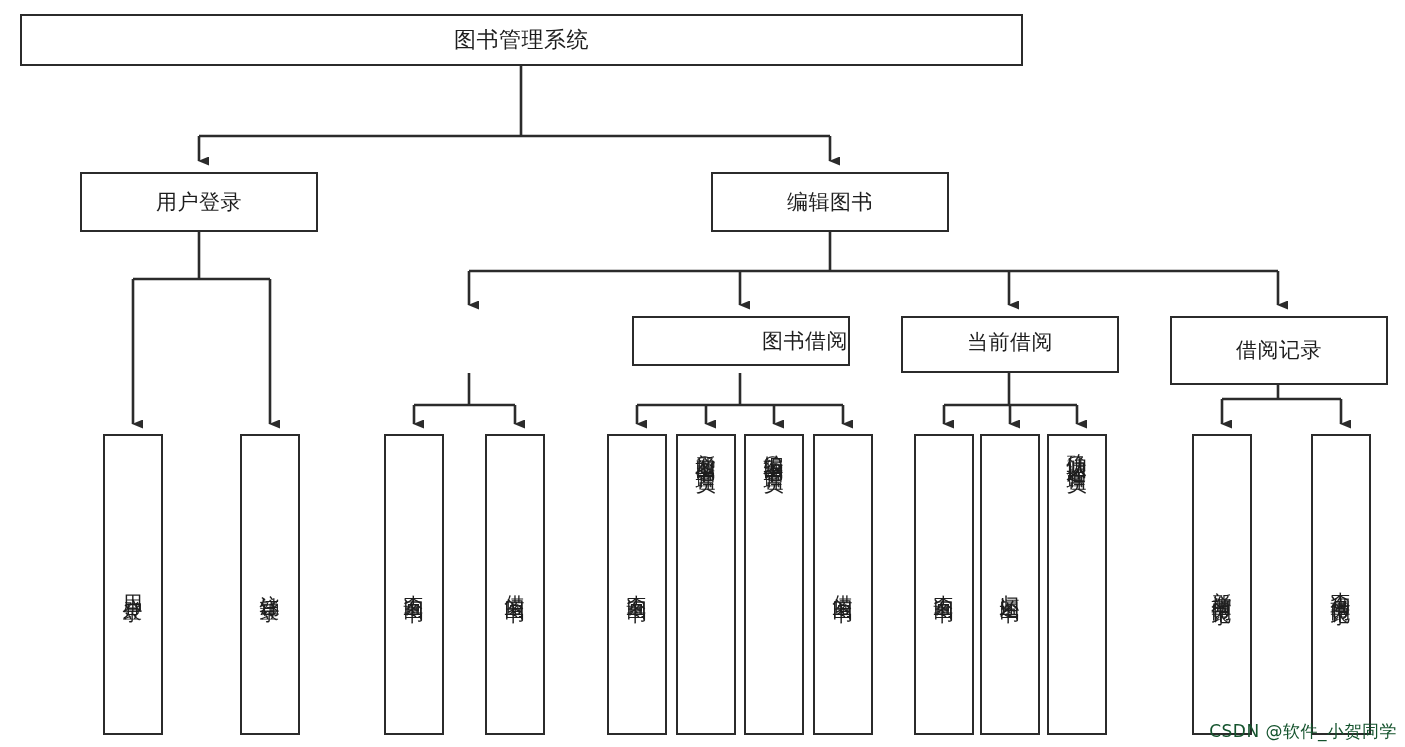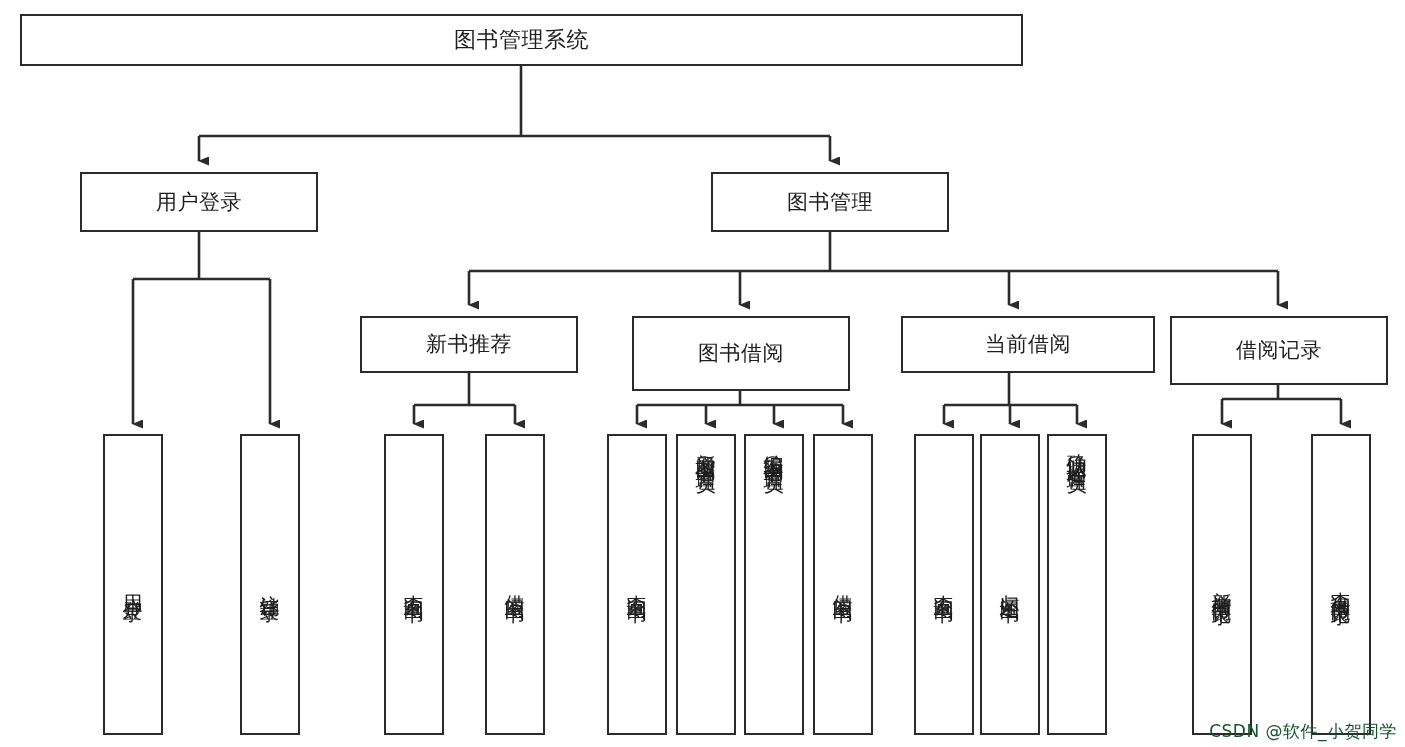--- a/index.html
+++ b/index.html
@@ -140,30 +140,27 @@
   </svg>
 
   <div class="node horiz" id="node-root" style="left:20px; top:14px; width:1003px; height:52px;">
     <span class="label">图书管理系统</span>
   </div>
 
   <div class="node horiz" style="left:80px; top:172px; width:238px; height:60px;">
     <span class="label">用户登录</span>
   </div>
   <div class="node horiz" style="left:711px; top:172px; width:238px; height:60px;">
-    <span class="label">图书管理</span>
-  </div>
-
-  <div class="node horiz" style="left:360px; top:316px; width:218px; height:57px;">
-    <span class="label">新书推荐</span>
-  </div>
-  <div class="node horiz" style="left:632px; top:316px; width:218px; height:75px;">
+    <span class="label">编辑图书</span>
+  </div>
+
+  <div class="node horiz" style="left:632px; top:316px; width:218px; height:50px;justify-content:flex-end;">
     <span class="label">图书借阅</span>
   </div>
-  <div class="node horiz" style="left:901px; top:316px; width:254px; height:57px;">
+  <div class="node horiz" style="left:901px; top:316px; width:218px; height:57px;font-family:Liberation Mono, monospace;">
     <span class="label">当前借阅</span>
   </div>
   <div class="node horiz" style="left:1170px; top:316px; width:218px; height:69px;">
     <span class="label">借阅记录</span>
   </div>
 
   <div class="node vert center" style="left:103px; top:434px; width:60px; height:301px;">
     <span class="label">用户登录</span>
   </div>
   <div class="node vert center" style="left:240px; top:434px; width:60px; height:301px;">

